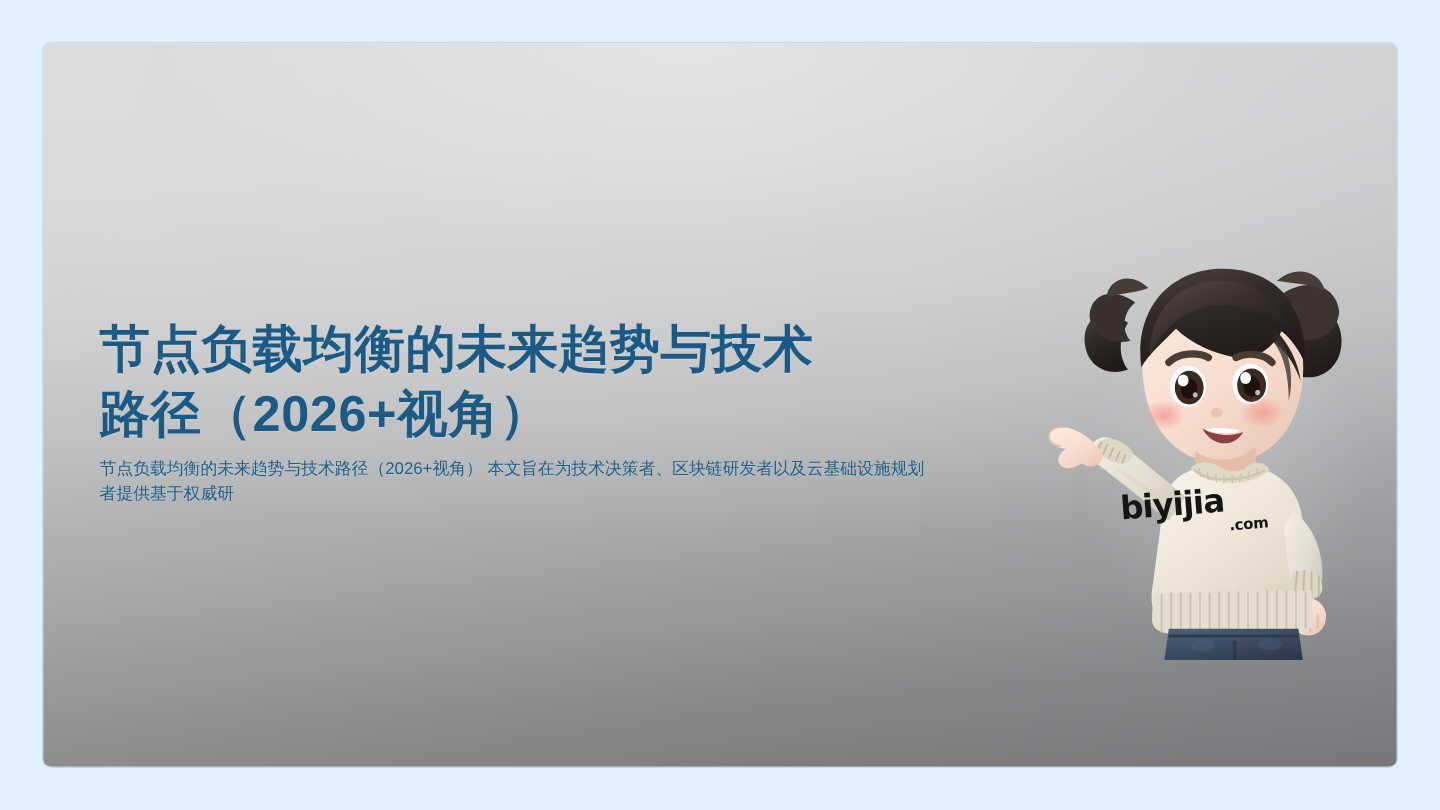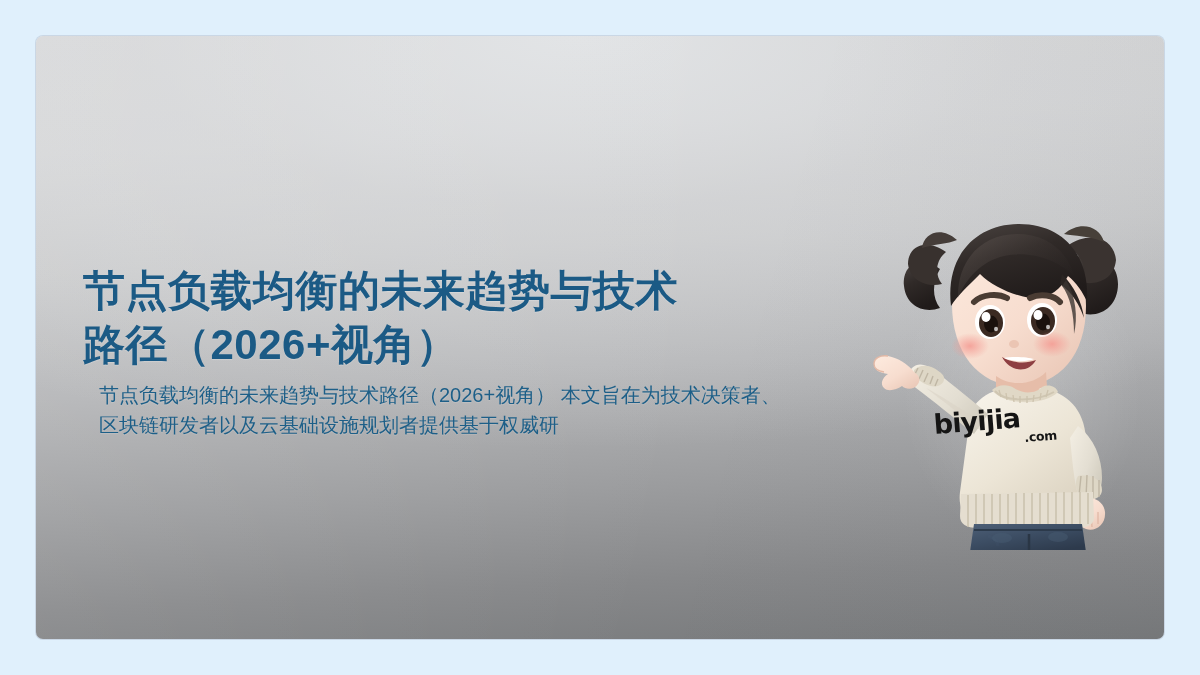--- a/index.html
+++ b/index.html
@@ -47,22 +47,22 @@
     margin: 0;
     font-size: 42px;
     line-height: 1.28;
     font-weight: 700;
     letter-spacing: 0.5px;
     color: #1b5a85;
     text-shadow: 0 1px 1px rgba(255,255,255,0.22);
     white-space: pre-line;
   }
   #slide-subtitle {
-    margin: 8px 0 0 16px;
-    font-size: 20px;
+    margin: 8px 0 0 0;
+    font-size: 14px;
     line-height: 1.52;
     font-weight: 500;
     color: #1d5f88;
     text-shadow: 0 1px 1px rgba(255,255,255,0.16);
     width: 690px;
   }
 
   
   #mascot {
     position: absolute;

